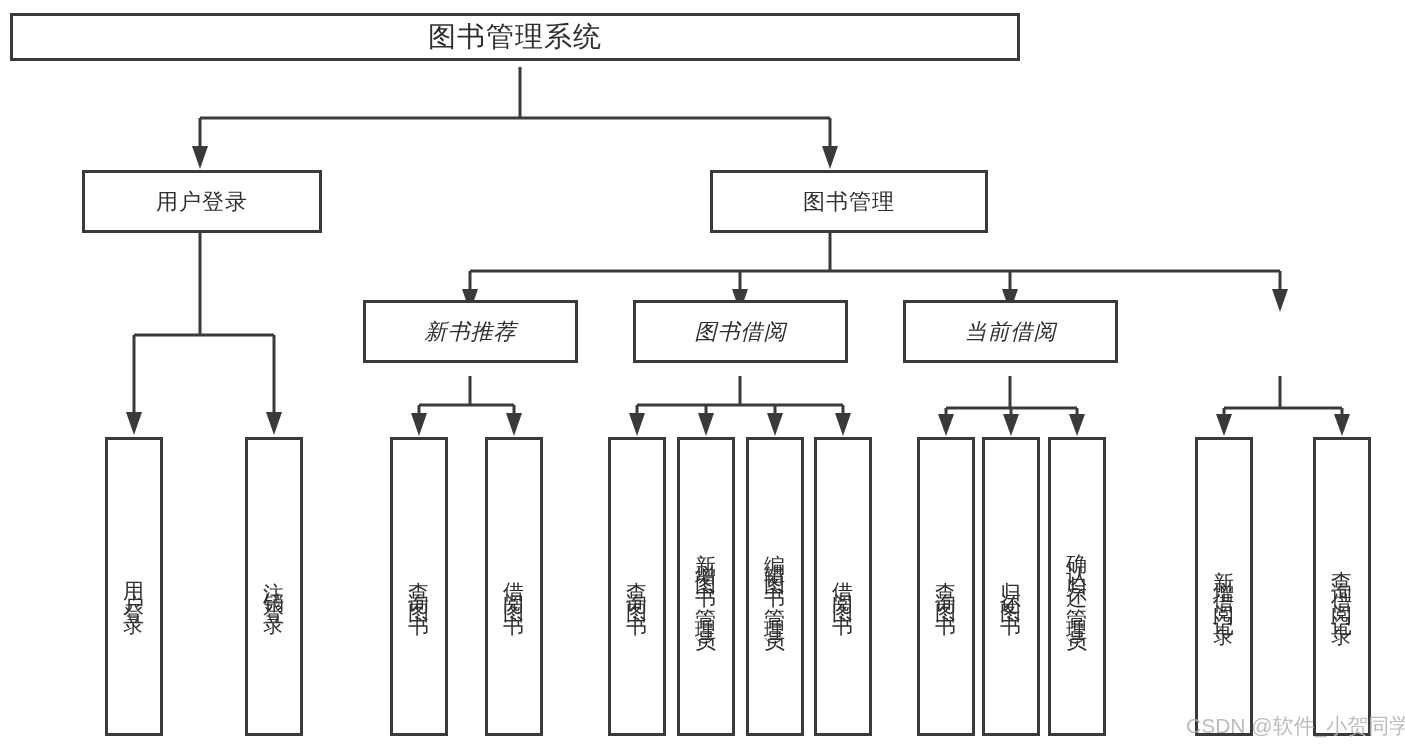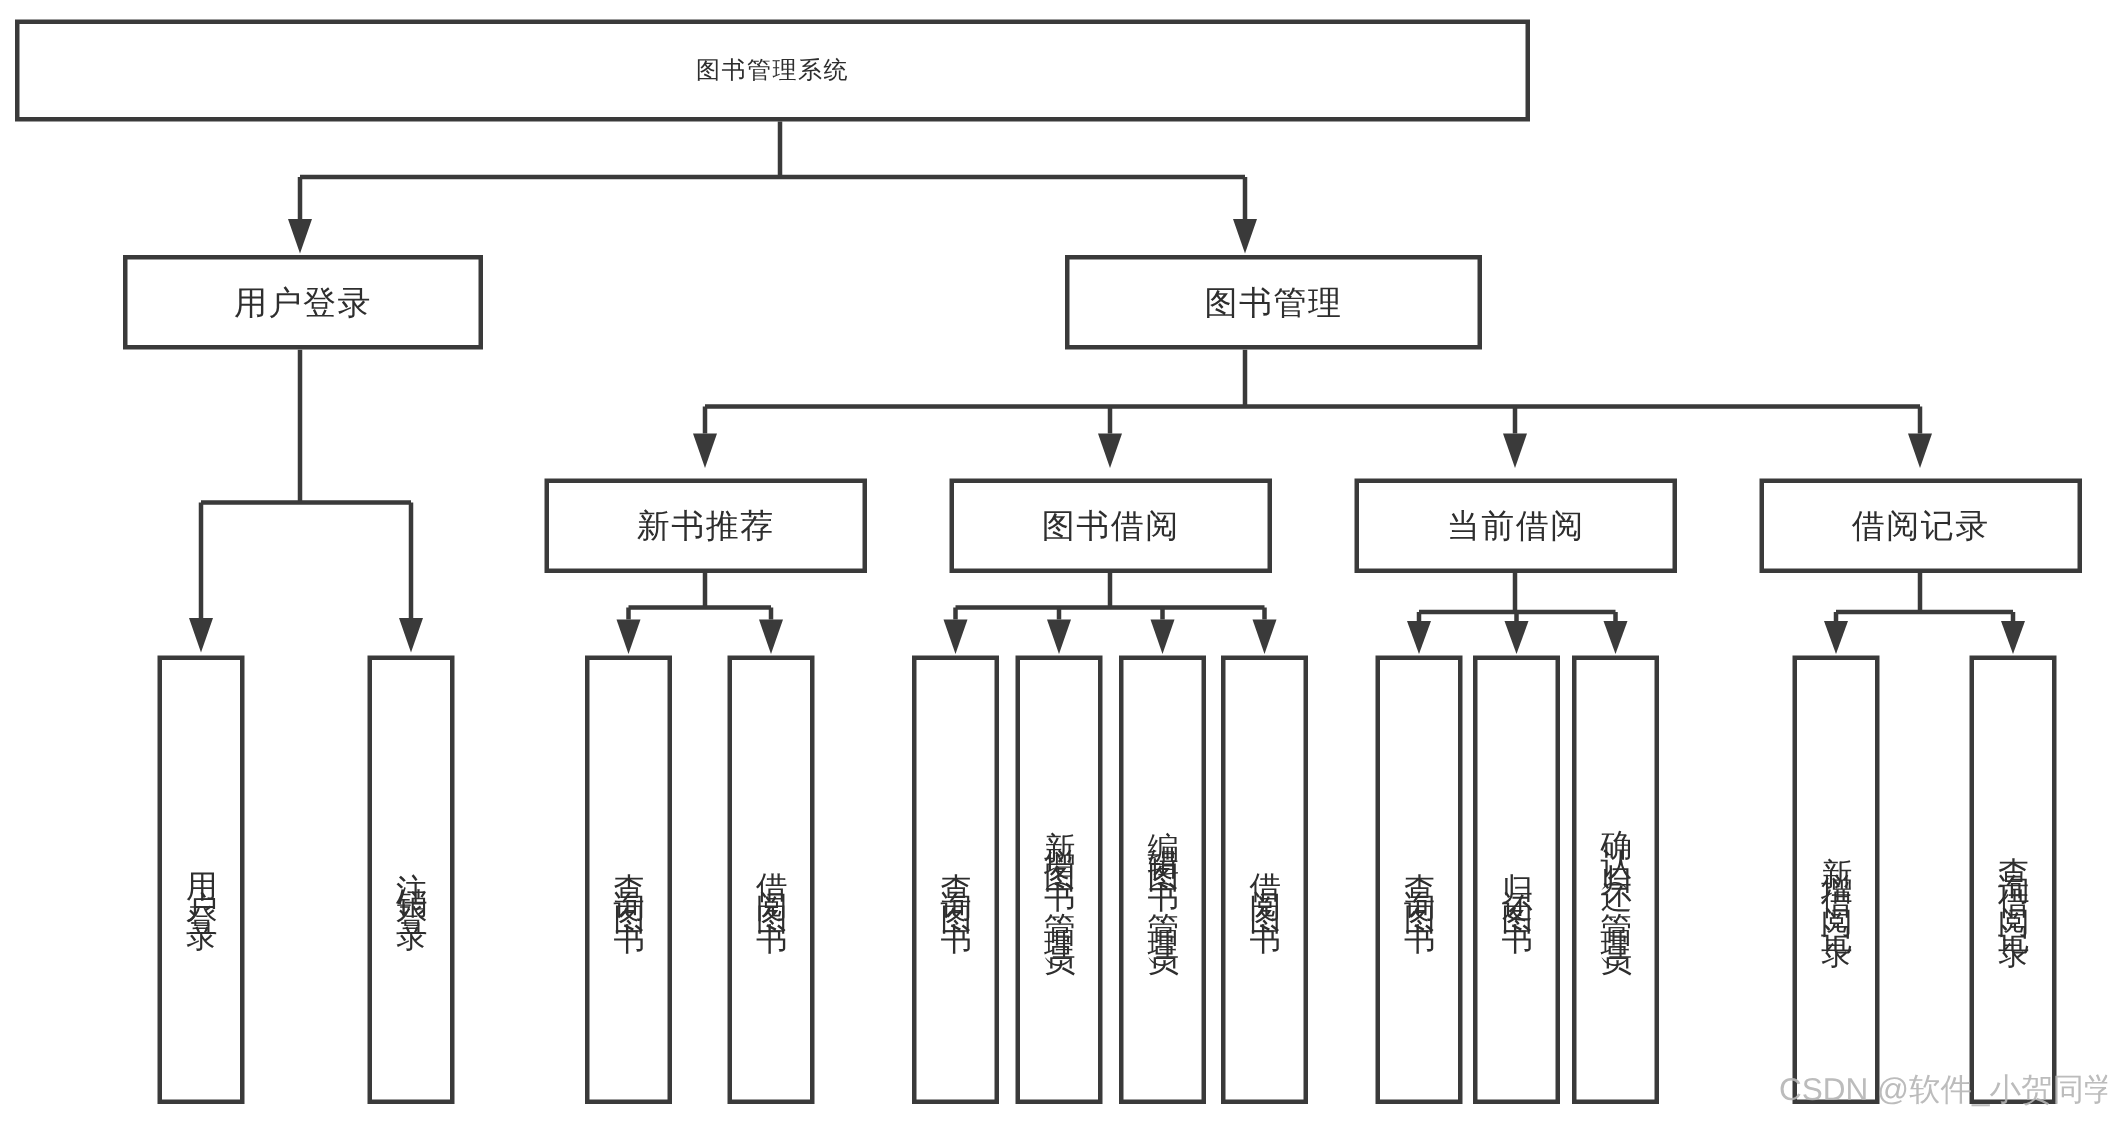--- a/index.html
+++ b/index.html
@@ -30,25 +30,25 @@
     align-items: center;
     justify-content: center;
     color: #2e2e2e;
     z-index: 2;
   }
   .node.h {
     font-size: 22px;
     letter-spacing: 1px;
   }
   .node.root {
-    left: 10px; top: 13px; width: 1010px; height: 68px;
-    font-size: 16px;
+    left: 10px; top: 13px; width: 1010px; height: 48px;
+    font-size: 28px;
   }
   .node.lvl2 { top: 170px; height: 63px; }
-  .node.lvl3 { top: 319px; height: 63px; width: 215px; }
+  .node.lvl3 { top: 300px; height: 63px; width: 215px; font-style: italic; }
   .leaf {
     position: absolute;
     box-sizing: border-box;
     top: 437px;
     width: 58px;
     height: 299px;
     border: 3px solid #3a3a3a;
     background: #ffffff;
     color: #2e2e2e;
     font-size: 21px;
@@ -130,21 +130,20 @@
   </svg>
 
   <div class="node h root">图书管理系统</div>
 
   <div class="node h lvl2" style="left:82px;width:240px;">用户登录</div>
   <div class="node h lvl2" style="left:710px;width:278px;">图书管理</div>
 
   <div class="node h lvl3" style="left:363px;">新书推荐</div>
   <div class="node h lvl3" style="left:903px;">当前借阅</div>
   <div class="node h lvl3" style="left:633px;">图书借阅</div>
-  <div class="node h lvl3" style="left:1173px;">借阅记录</div>
 
   <div class="leaf" style="left:105px;">用户登录</div>
   <div class="leaf" style="left:245px;">注销登录</div>
 
   <div class="leaf" style="left:390px;">查询图书</div>
   <div class="leaf" style="left:485px;">借阅图书</div>
 
   <div class="leaf" style="left:608px;">查询图书</div>
   <div class="leaf" style="left:677px;">新增图书（管理员）</div>
   <div class="leaf" style="left:746px;">编辑图书（管理员）</div>

